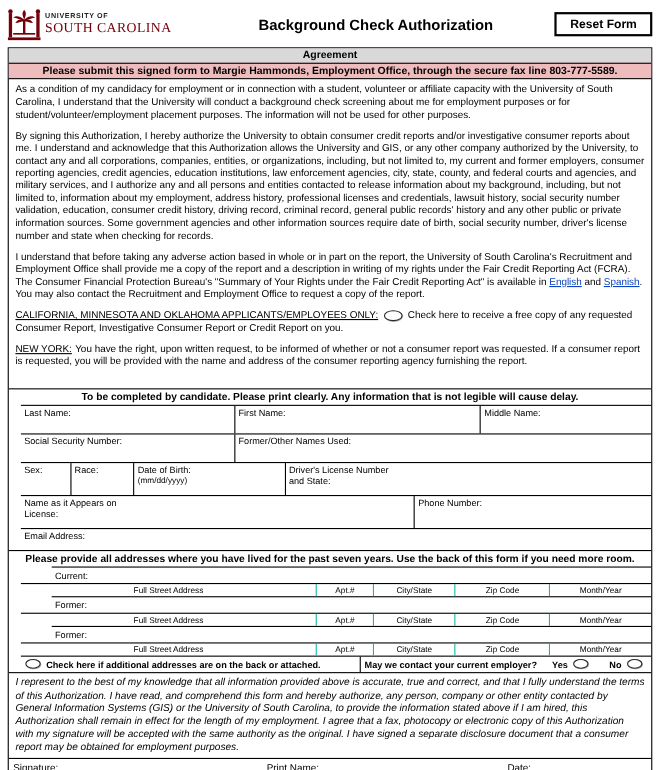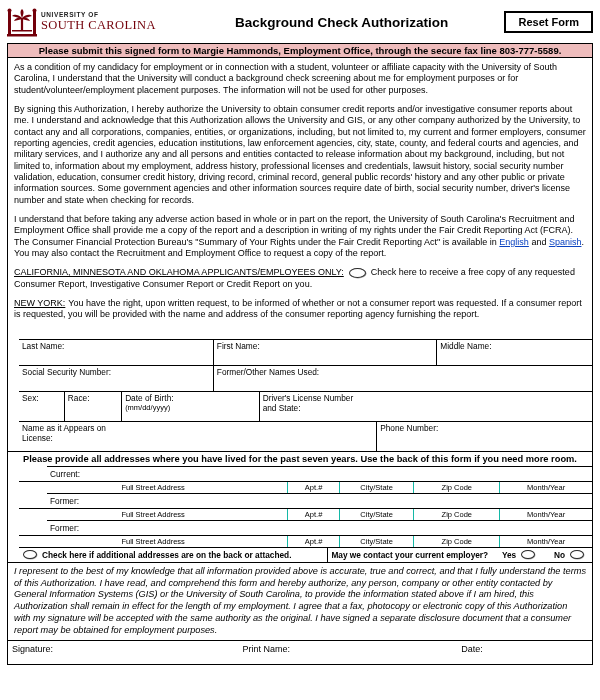--- a/index.html
+++ b/index.html
@@ -82,30 +82,32 @@
         <div class="logo-l1">UNIVERSITY OF</div>
         <div class="logo-l2">SOUTH CAROLINA</div>
       </div>
     </div>
     <div class="title">Background Check Authorization</div>
     <button class="reset-btn">Reset Form</button>
   </div>
 
   <div class="form-table">
 
+    <div class="bar bar-agreement">Agreement</div>
     <div class="bar bar-fax">Please submit this signed form to Margie Hammonds, Employment Office, through the secure fax line 803-777-5589.</div>
 
     <div class="text-block">
       <p class="para">As a condition of my candidacy for employment or in connection with a student, volunteer or affiliate capacity with the University of South Carolina, I understand that the University will conduct a background check screening about me for employment purposes or for student/volunteer/employment placement purposes. The information will not be used for other purposes.</p>
       <p class="para">By signing this Authorization, I hereby authorize the University to obtain consumer credit reports and/or investigative consumer reports about me. I understand and acknowledge that this Authorization allows the University and GIS, or any other company authorized by the University, to contact any and all corporations, companies, entities, or organizations, including, but not limited to, my current and former employers, consumer reporting agencies, credit agencies, education institutions, law enforcement agencies, city, state, county, and federal courts and agencies, and military services, and I authorize any and all persons and entities contacted to release information about my background, including, but not limited to, information about my employment, address history, professional licenses and credentials, lawsuit history, social security number validation, education, consumer credit history, driving record, criminal record, general public records' history and any other public or private information sources. Some government agencies and other information sources require date of birth, social security number, driver's license number and state when checking for records.</p>
       <p class="para"><span>I understand that before taking any adverse action based in whole or in part on the report, the University of South Carolina's Recruitment and Employment Office shall provide me a copy of the report and a description in writing of my rights under the Fair Credit Reporting Act (FCRA). The Consumer Financial Protection Bureau's "Summary of Your Rights under the Fair Credit Reporting Act" is available in </span><a class="link">English</a><span> and </span><a class="link">Spanish</a><span>. You may also contact the Recruitment and Employment Office to request a copy of the report.</span></p>
       <p class="para"><span class="u">CALIFORNIA, MINNESOTA AND OKLAHOMA APPLICANTS/EMPLOYEES ONLY:</span><span class="oval"></span><span>Check here to receive a free copy of any requested Consumer Report, Investigative Consumer Report or Credit Report on you.</span></p>
       <p class="para"><span class="u">NEW YORK:</span><span class="sp">You have the right, upon written request, to be informed of whether or not a consumer report was requested. If a consumer report is requested, you will be provided with the name and address of the consumer reporting agency furnishing the report.</span></p>
     </div>
 
+    <div class="sec-head">To be completed by candidate. Please print clearly. Any information that is not legible will cause delay.</div>
 
     <div class="row h26">
       <div class="cell" style="width:34%"><span class="lbl">Last Name:</span></div>
       <div class="cell" style="width:39%"><span class="lbl">First Name:</span></div>
       <div class="cell" style="width:27%"><span class="lbl">Middle Name:</span></div>
     </div>
 
     <div class="row h26">
       <div class="cell" style="width:34%"><span class="lbl">Social Security Number:</span></div>
       <div class="cell" style="width:66%"><span class="lbl">Former/Other Names Used:</span></div>
@@ -120,20 +122,23 @@
         </div>
     </div>
 
     <div class="row h30">
       <div class="cell" style="width:62.5%">
           <span class="wrapnarrow" style="max-width:105px">Name as it Appears on License:</span>
         </div>
       <div class="cell" style="width:37.5%"><span class="lbl">Phone Number:</span></div>
     </div>
 
+    <div class="row h20">
+      <div class="cell" style="width:100%"><span class="lbl">Email Address:</span></div>
+    </div>
 
     <div class="sec-head">Please provide all addresses where you have lived for the past seven years. Use the back of this form if you need more room.</div>
 
     <div class="addr-row"><span>Current:</span></div>
     <div class="row caprow">
       <div class="capcell" style="width:47%">Full Street Address</div>
       <div class="capcell" style="width:9%">Apt.#</div>
       <div class="capcell" style="width:13%">City/State</div>
       <div class="capcell" style="width:15%">Zip Code</div>
       <div class="capcell" style="width:16%">Month/Year</div>

